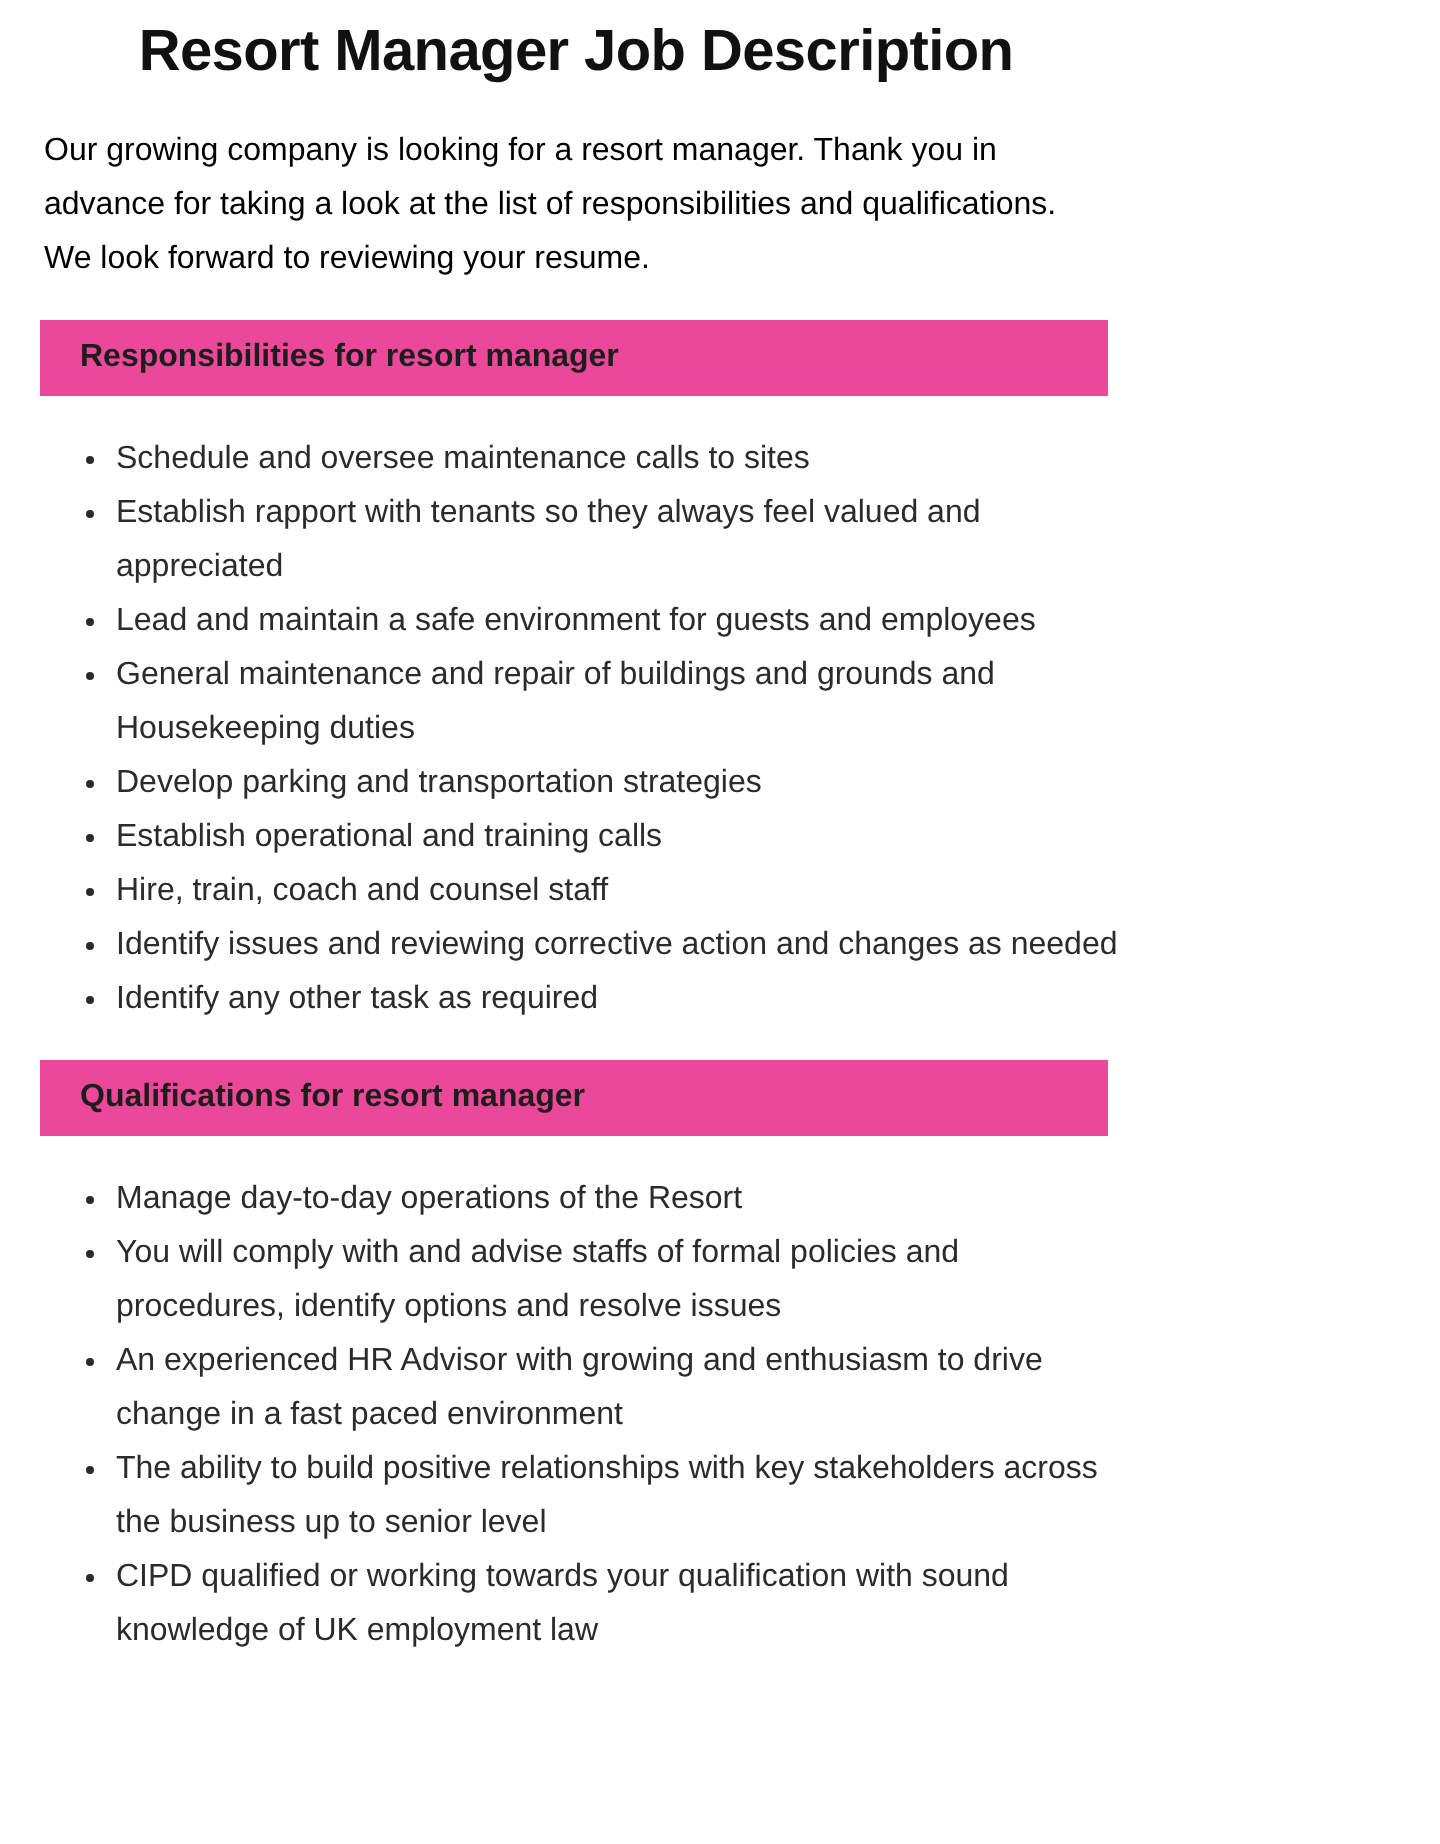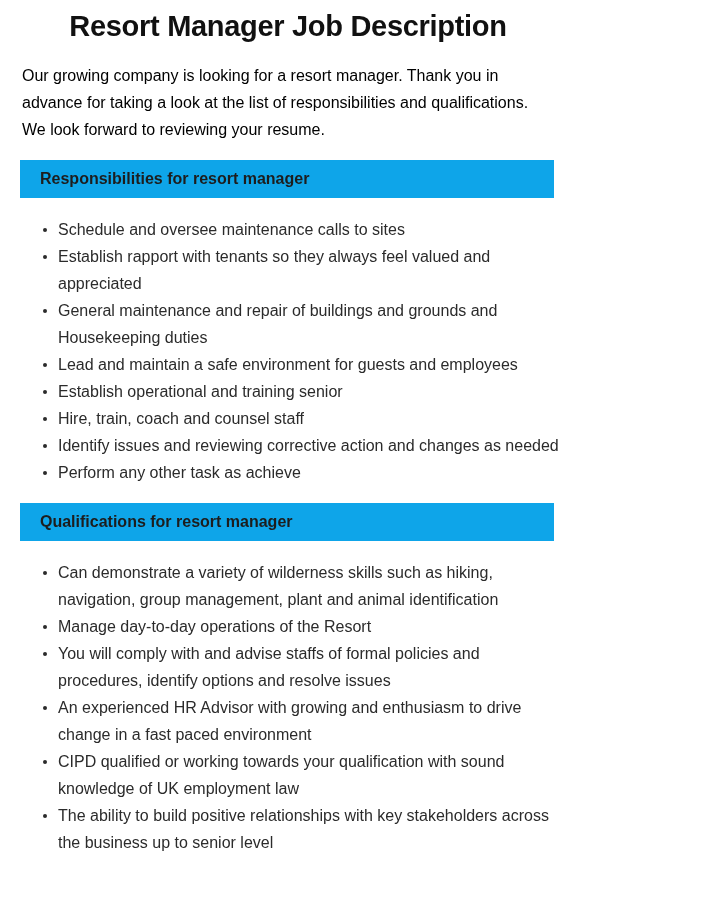--- a/index.html
+++ b/index.html
@@ -35,21 +35,21 @@
     padding: 18px 22px 0 22px;
     font-size: 16px;
     line-height: 27px;
     color: #000000;
   }
   .section {
     margin-top: 17px;
   }
   .section-header {
     margin: 0 22px 0 20px;
-    background: #0ea5e9;
+    background: #ec4899;
     height: 38px;
     display: flex;
     align-items: center;
     padding-left: 20px;
     box-sizing: border-box;
   }
   .section-header-text {
     font-size: 16px;
     font-weight: bold;
     color: #1d1d1d;
@@ -91,36 +91,36 @@
 
   <p class="intro">Our growing company is looking for a resort manager. Thank you in advance for taking a look at the list of responsibilities and qualifications. We look forward to reviewing your resume.</p>
 
   <div class="section">
     <div class="section-header">
       <span class="section-header-text">Responsibilities for resort manager</span>
     </div>
     <ul class="bullet-list first-pad">
       <li class="bullet-item">Schedule and oversee maintenance calls to sites</li>
       <li class="bullet-item">Establish rapport with tenants so they always feel valued and appreciated</li>
+      <li class="bullet-item">Lead and maintain a safe environment for guests and employees</li>
       <li class="bullet-item">General maintenance and repair of buildings and grounds and Housekeeping duties</li>
-      <li class="bullet-item">Lead and maintain a safe environment for guests and employees</li>
-      <li class="bullet-item">Establish operational and training senior</li>
+      <li class="bullet-item">Develop parking and transportation strategies</li>
+      <li class="bullet-item">Establish operational and training calls</li>
       <li class="bullet-item">Hire, train, coach and counsel staff</li>
       <li class="bullet-item">Identify issues and reviewing corrective action and changes as needed</li>
-      <li class="bullet-item">Perform any other task as achieve</li>
+      <li class="bullet-item">Identify any other task as required</li>
     </ul>
   </div>
 
   <div class="section">
     <div class="section-header">
       <span class="section-header-text">Qualifications for resort manager</span>
     </div>
     <ul class="bullet-list first-pad">
-      <li class="bullet-item">Can demonstrate a variety of wilderness skills such as hiking, navigation, group management, plant and animal identification</li>
       <li class="bullet-item">Manage day-to-day operations of the Resort</li>
       <li class="bullet-item">You will comply with and advise staffs of formal policies and procedures, identify options and resolve issues</li>
       <li class="bullet-item">An experienced HR Advisor with growing and enthusiasm to drive change in a fast paced environment</li>
+      <li class="bullet-item">The ability to build positive relationships with key stakeholders across the business up to senior level</li>
       <li class="bullet-item">CIPD qualified or working towards your qualification with sound knowledge of UK employment law</li>
-      <li class="bullet-item">The ability to build positive relationships with key stakeholders across the business up to senior level</li>
     </ul>
   </div>
 
 </div>
 
 </body></html>

